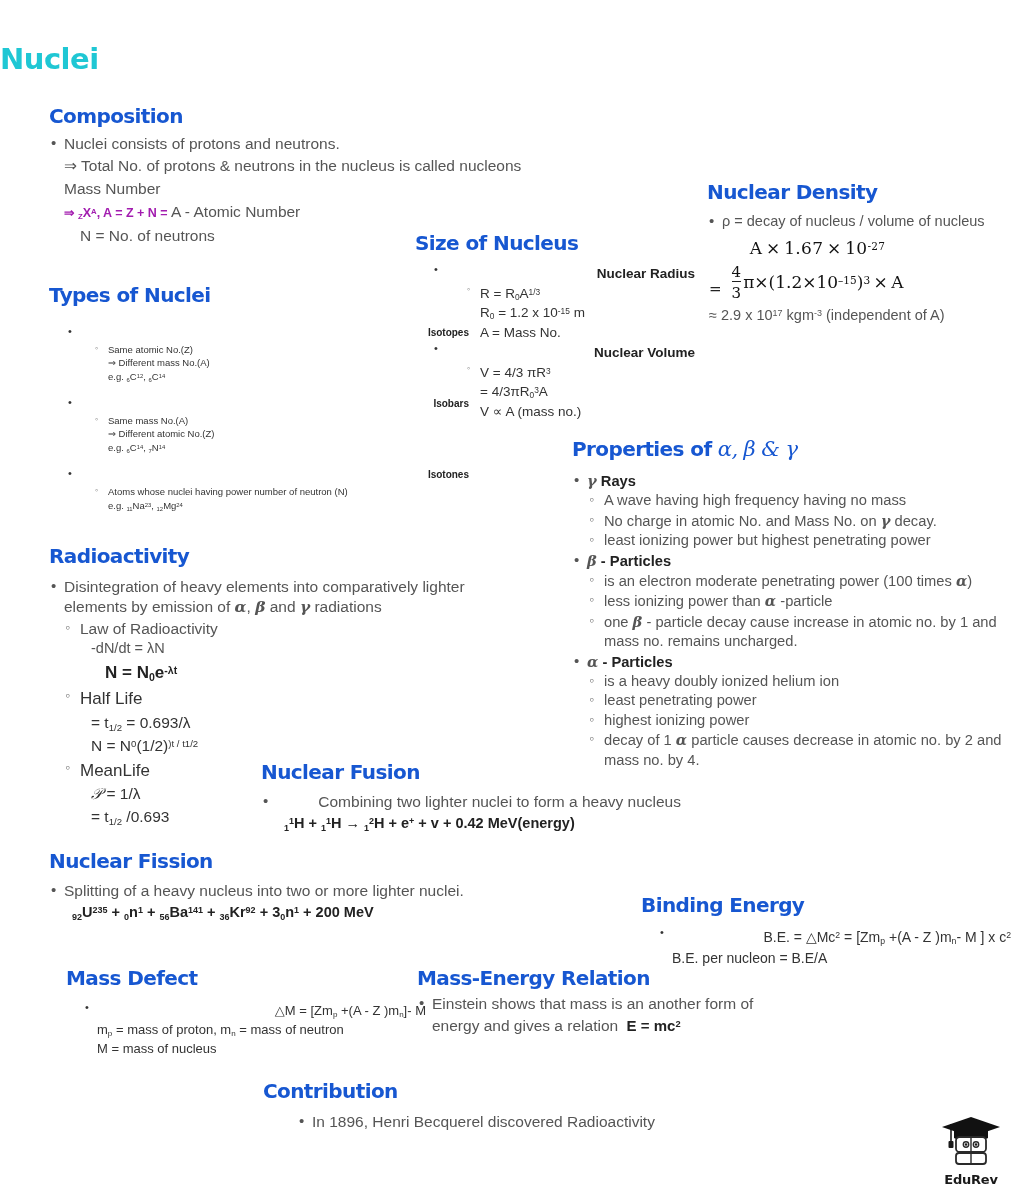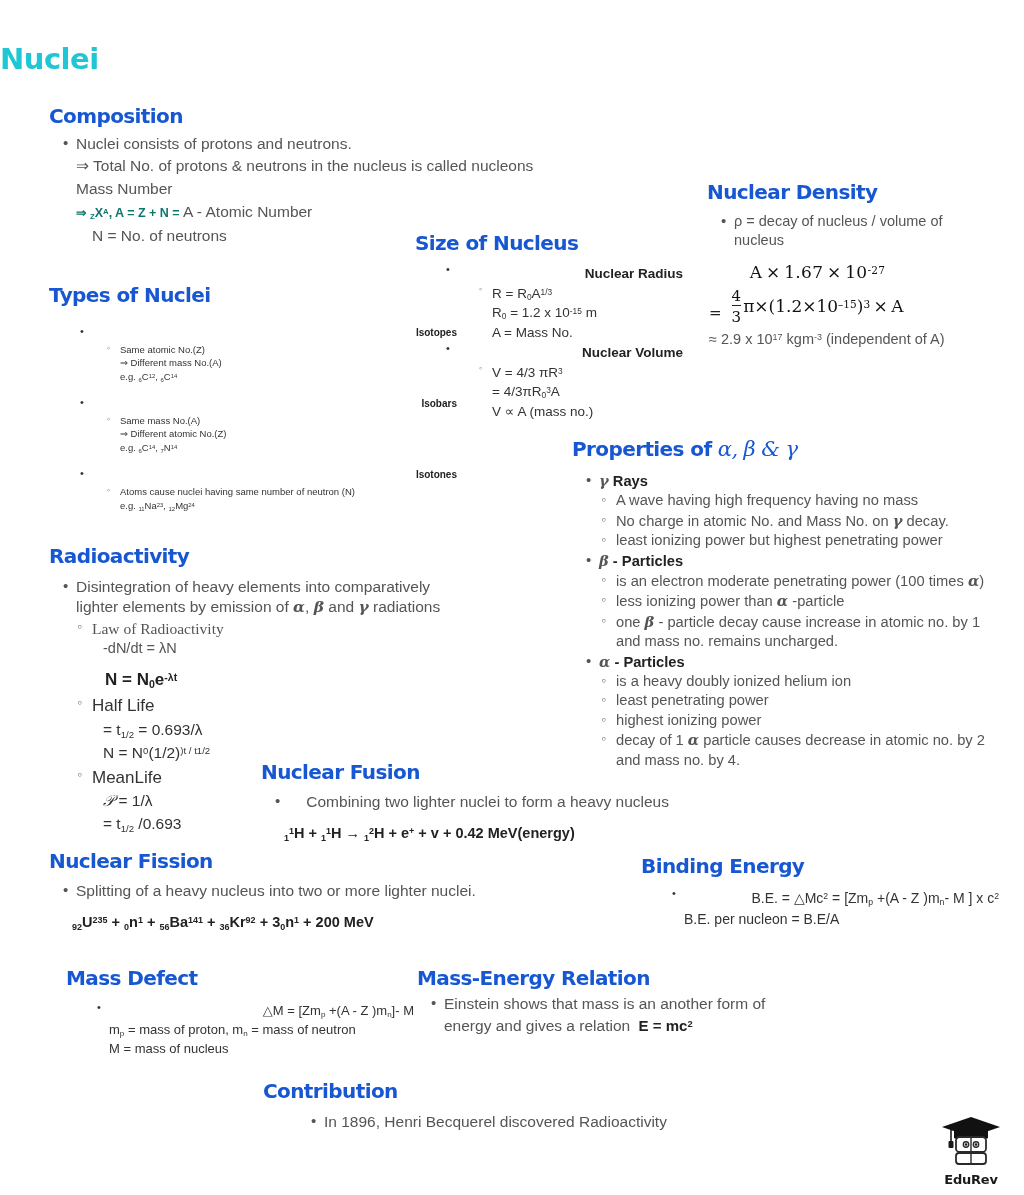--- a/index.html
+++ b/index.html
@@ -38,21 +38,21 @@
   }
   .h-sec .gk { font-family:"DejaVu Serif", serif; font-style:italic; font-weight:normal; font-size:21px; }
 
   
   .lato { font-family:"Liberation Sans", sans-serif; color:#555; font-size:15.5px; line-height:1.32; }
   .arial { font-family:"Liberation Sans", sans-serif; color:#333; font-size:14px; line-height:1.3; }
   .tiny { font-family:"Liberation Sans", sans-serif; color:#333; font-size:9.5px; line-height:1.45; }
   .tiny b { font-size:10px; }
 
   
-  ul { margin:12px; padding:0; list-style:none; }
+  ul { margin:0; padding:0; list-style:none; }
   li { position:relative; }
   .b1 { padding-left:15px; }
   .b1:before { content:"\2022"; position:absolute; left:2px; top:-1px; font-size:15px; color:#555; }
   .b1t { padding-left:13px;text-align:right; }
   .b1t:before { content:"\2022"; position:absolute; left:1px; top:-2px; font-size:11px; color:#333; }
   .b2 { padding-left:16px; }
   .b2:before { content:"\25E6"; position:absolute; left:1px; top:-1px; font-size:14px; color:#777; }
   .b2t { padding-left:15px; }
   .b2t:before { content:"\25E6"; position:absolute; left:2px; top:-1px; font-size:9px; color:#777; }
 
@@ -92,21 +92,21 @@
     <div class="h-main">Nuclei</div>
   </div>
 
   <div class="blk" style="left:49px; top:104px; width:560px;">
     <div class="h-sec">Composition</div>
     <ul class="lato" style="margin-top:6px;">
       <li class="b1"><span>Nuclei consists of protons and neutrons.</span></li>
       <li class="indent" style="margin-top:2px;"><span>⇒ Total No. of protons &amp; neutrons in the nucleus is called nucleons</span></li>
       <li class="indent" style="margin-top:2px;"><span>Mass Number</span></li>
       <li class="indent" style="margin-top:3px;">
-        <span class="arial nb" style="font-size:12.5px;font-weight:bold;color:#0f766e;">⇒ <sub>Z</sub>X<sup>A</sup>, A = Z + N =</span>
+        <span class="arial nb" style="font-size:12.5px;font-weight:bold;color:#a21caf;">⇒ <sub>Z</sub>X<sup>A</sup>, A = Z + N =</span>
         <span style="font-size:15.5px;color:#555;">A - Atomic Number</span>
       </li>
       <li class="indent2" style="margin-top:3px;"><span>N = No. of neutrons</span></li>
     </ul>
   </div>
 
   <div class="blk" style="left:49px; top:283px; width:420px;">
     <div class="h-sec">Types of Nuclei</div>
 
     <ul class="tiny" style="margin-top:19px; padding-left:18px;">
@@ -114,21 +114,21 @@
       <li class="b2t" style="margin-left:26px;"><span>Same atomic No.(Z)</span></li>
       <li style="margin-left:41px;"><span>⇒ Different mass No.(A)</span></li>
       <li style="margin-left:41px;">e.g. <sub>6</sub>C<sup>12</sup>, <sub>6</sub>C<sup>14</sup></li>
 
       <li class="b1t" style="margin-top:13px; margin-bottom:2px;"><b>Isobars</b></li>
       <li class="b2t" style="margin-left:26px;"><span>Same mass No.(A)</span></li>
       <li style="margin-left:41px;"><span>⇒ Different atomic No.(Z)</span></li>
       <li style="margin-left:41px;">e.g. <sub>6</sub>C<sup>14</sup>, <sub>7</sub>N<sup>14</sup></li>
 
       <li class="b1t" style="margin-top:13px; margin-bottom:2px;"><b>Isotones</b></li>
-      <li class="b2t" style="margin-left:26px;"><span>Atoms cause nuclei having same number of neutron (N)</span></li>
+      <li class="b2t" style="margin-left:26px;"><span>Atoms whose nuclei having power number of neutron (N)</span></li>
       <li style="margin-left:41px;">e.g. <sub>11</sub>Na<sup>23</sup>, <sub>12</sub>Mg<sup>24</sup></li>
     </ul>
   </div>
 
   <div class="blk" style="left:415px; top:231px; width:280px;">
     <div class="h-sec">Size of Nucleus</div>
     <ul class="arial" style="margin-top:9px; padding-left:18px; font-size:13.5px; line-height:1.45;">
       <li class="b1t"><b>Nuclear Radius</b></li>
       <li class="b2t" style="margin-left:32px;">R = R<sub>0</sub>A<sup>1/3</sup></li>
       <li style="margin-left:47px;">R<sub>0</sub> = 1.2 x 10<sup>-15</sup> m</li>
@@ -186,21 +186,21 @@
       <li class="b2" style="margin-left:16px;"><span>least penetrating power</span></li>
       <li class="b2" style="margin-left:16px;"><span>highest ionizing power</span></li>
       <li class="b2" style="margin-left:16px;">decay of 1 <span class="gkb">α</span> particle causes decrease in atomic no. by 2 and mass no. by 4.</li>
     </ul>
   </div>
 
   <div class="blk" style="left:49px; top:544px; width:420px;">
     <div class="h-sec">Radioactivity</div>
     <ul class="lato" style="margin-top:9px;">
       <li class="b1">Disintegration of heavy elements into comparatively lighter elements by emission of <span class="gkb">α</span>, <span class="gkb">β</span> and <span class="gkb">γ</span> radiations</li>
-      <li class="b2" style="margin-left:15px; margin-top:1px;font-family:Liberation Serif, serif;"><span>Law of Radioactivity</span></li>
+      <li class="b2" style="margin-left:15px; margin-top:1px;"><span>Law of Radioactivity</span></li>
       <li style="margin-left:42px; font-size:14.5px;"><span>-dN/dt = λN</span></li>
     </ul>
 
     <div class="formula" style="margin-left:56px; margin-top:5px;">N = N<sub>0</sub>e<sup>-λt</sup></div>
 
     <ul class="arial" style="margin-top:3px; font-size:15.5px; line-height:1.48;">
       <li class="b2" style="margin-left:15px;"><span style="font-size:17px;">Half Life</span></li>
       <li style="margin-left:42px;">= t<sub>1/2</sub> = 0.693/λ</li>
       <li style="margin-left:42px;">N = N<sup>0</sup>(1/2)<sup>)t / t1/2</sup></li>
       <li class="b2" style="margin-left:15px;"><span style="font-size:17px;">MeanLife</span></li>
@@ -222,21 +222,21 @@
   <div class="blk" style="left:49px; top:849px; width:500px;">
     <div class="h-sec">Nuclear Fission</div>
     <ul class="lato" style="margin-top:8px;">
       <li class="b1"><span>Splitting of a heavy nucleus into two or more lighter nuclei.</span></li>
     </ul>
     <div class="arial" style="margin-left:23px; margin-top:2px; font-size:14.5px; font-weight:bold; color:#222;">
       <sub>92</sub>U<sup>235</sup> + <sub>0</sub>n<sup>1</sup> + <sub>56</sub>Ba<sup>141</sup> + <sub>36</sub>Kr<sup>92</sup> + 3<sub>0</sub>n<sup>1</sup> + 200 MeV
     </div>
   </div>
 
-  <div class="blk" style="left:641px; top:854px; width:370px;">
+  <div class="blk" style="left:641px; top:893px; width:370px;">
     <div class="h-sec">Binding Energy</div>
     <ul class="arial" style="margin-top:10px; padding-left:18px; font-size:14px; line-height:1.45;">
       <li class="b1t">B.E. = △Mc<sup>2</sup> = [Zm<sub>p</sub> +(A - Z )m<sub>n</sub>- M ] x c<sup>2</sup></li>
       <li style="margin-left:13px;"><span>B.E. per nucleon = B.E/A</span></li>
     </ul>
   </div>
 
   <div class="blk" style="left:66px; top:966px; width:360px;">
     <div class="h-sec">Mass Defect</div>
     <ul class="arial" style="margin-top:12px; padding-left:18px; font-size:13px; line-height:1.45;">

